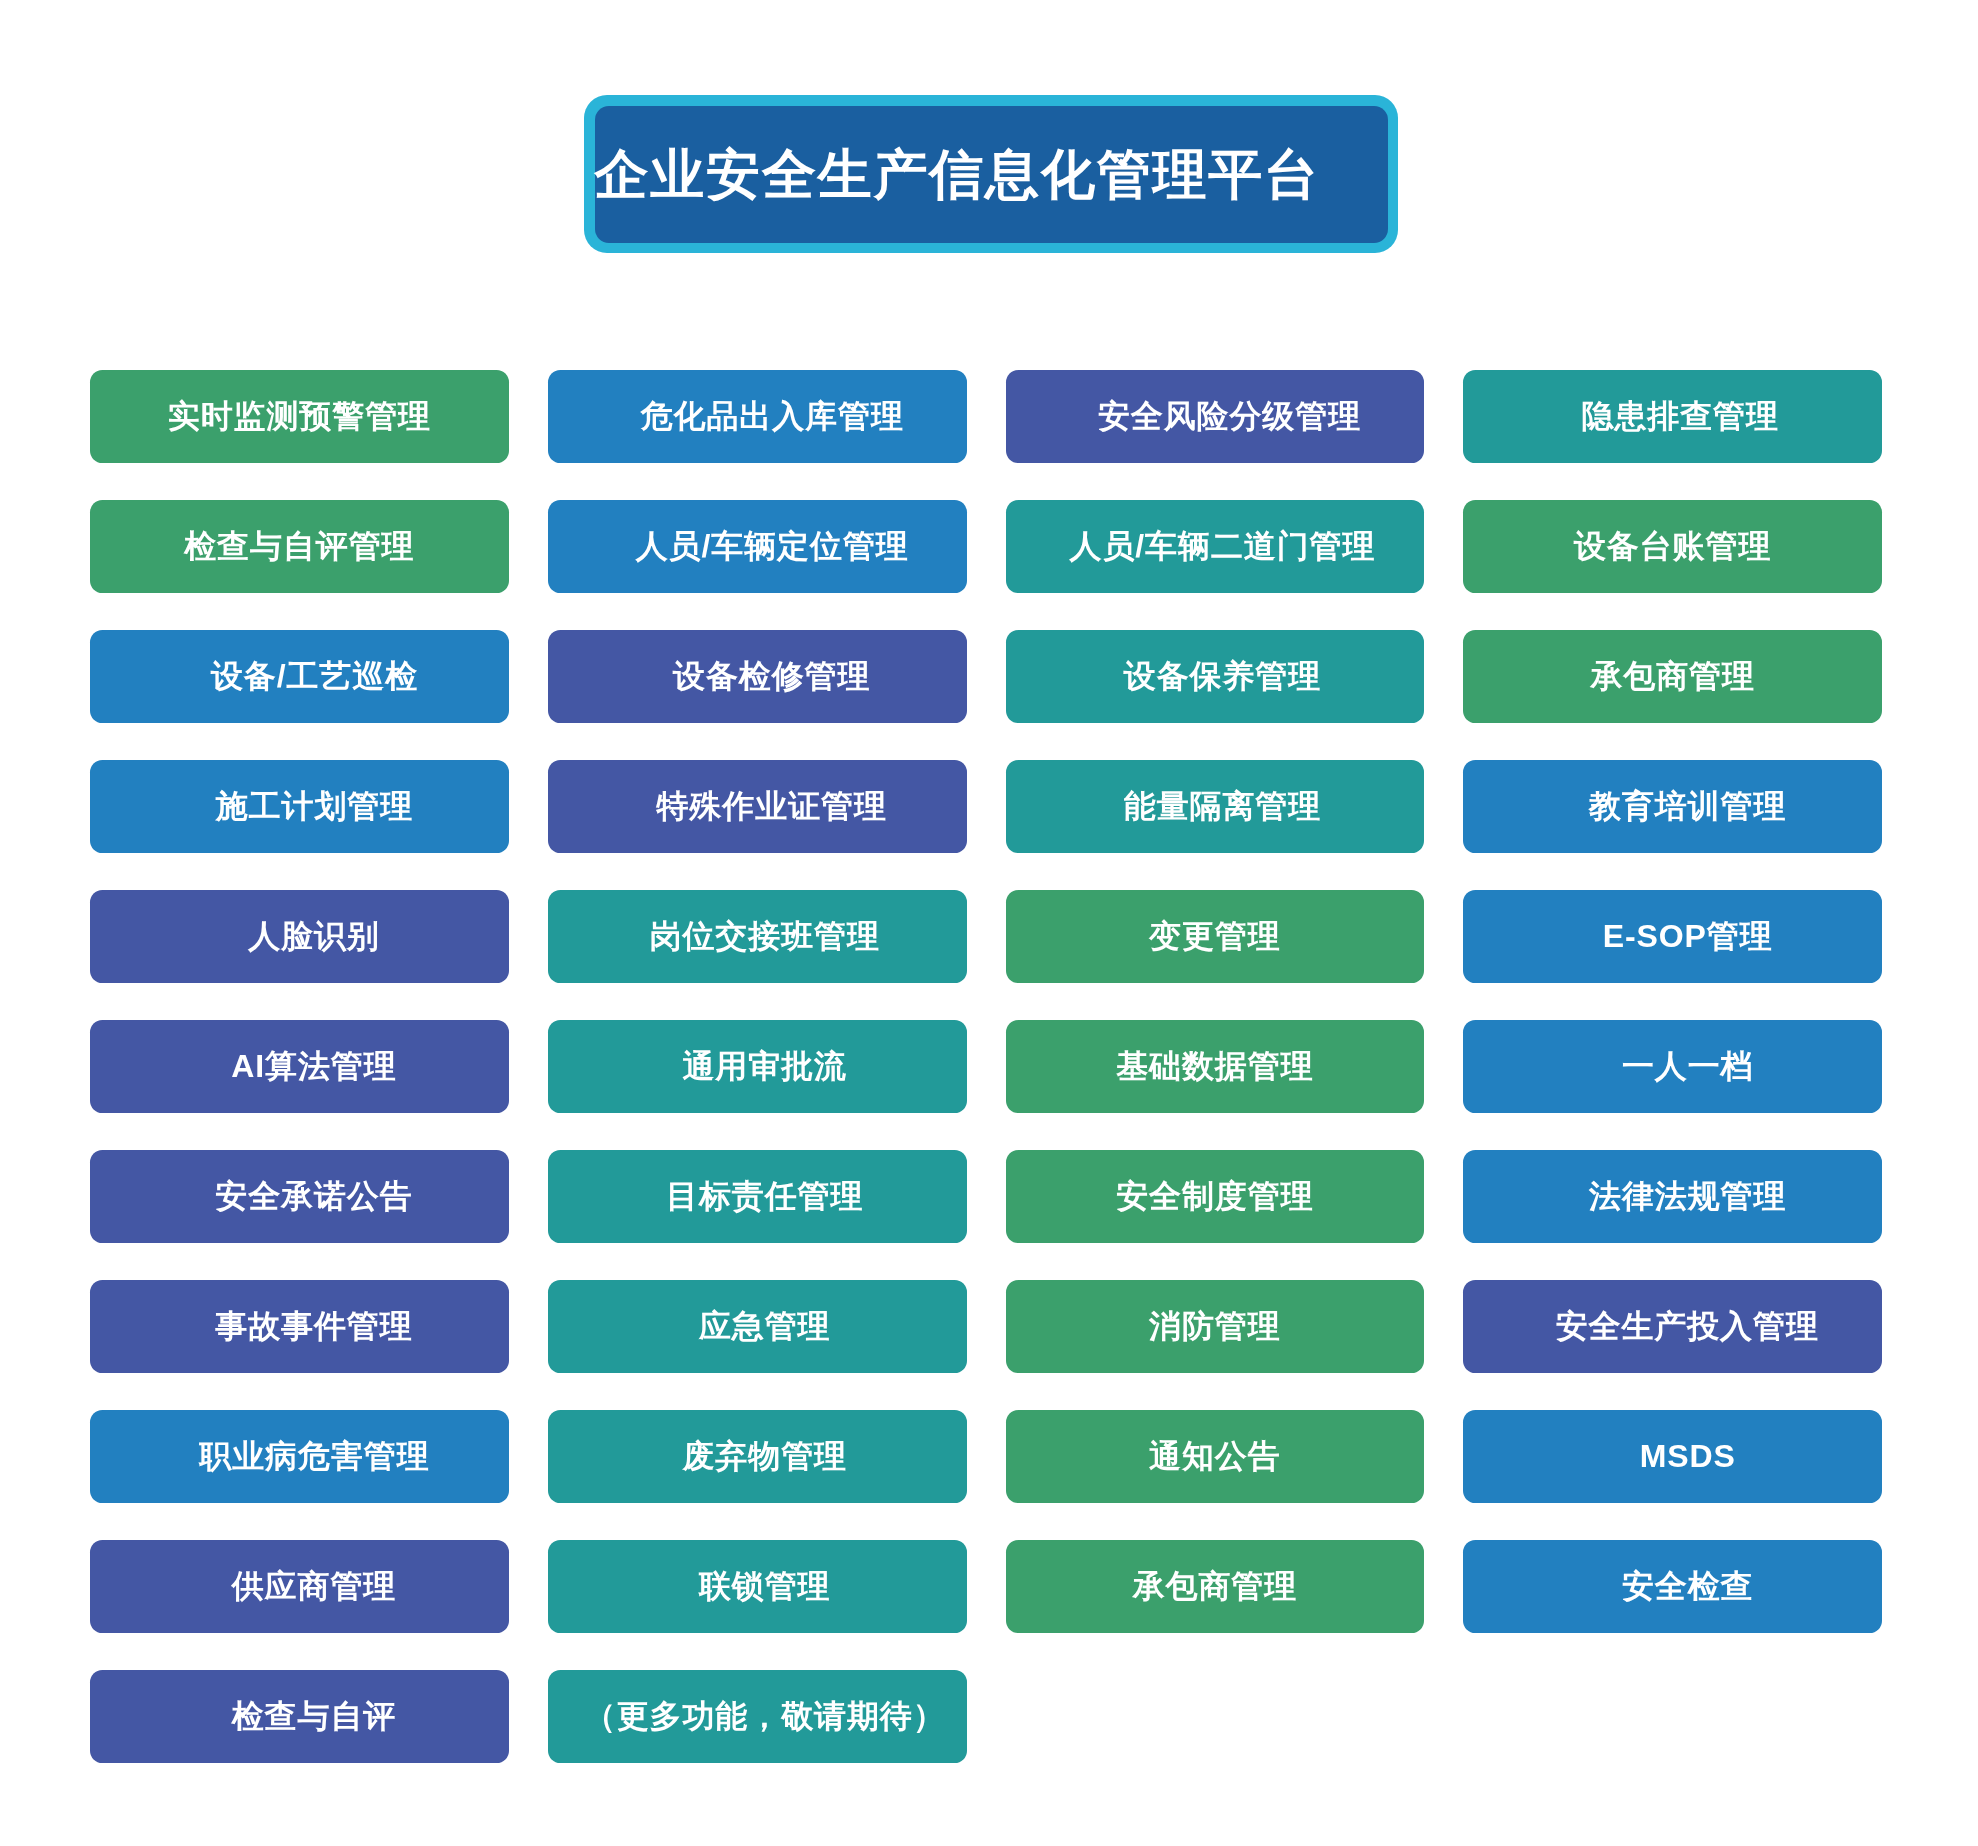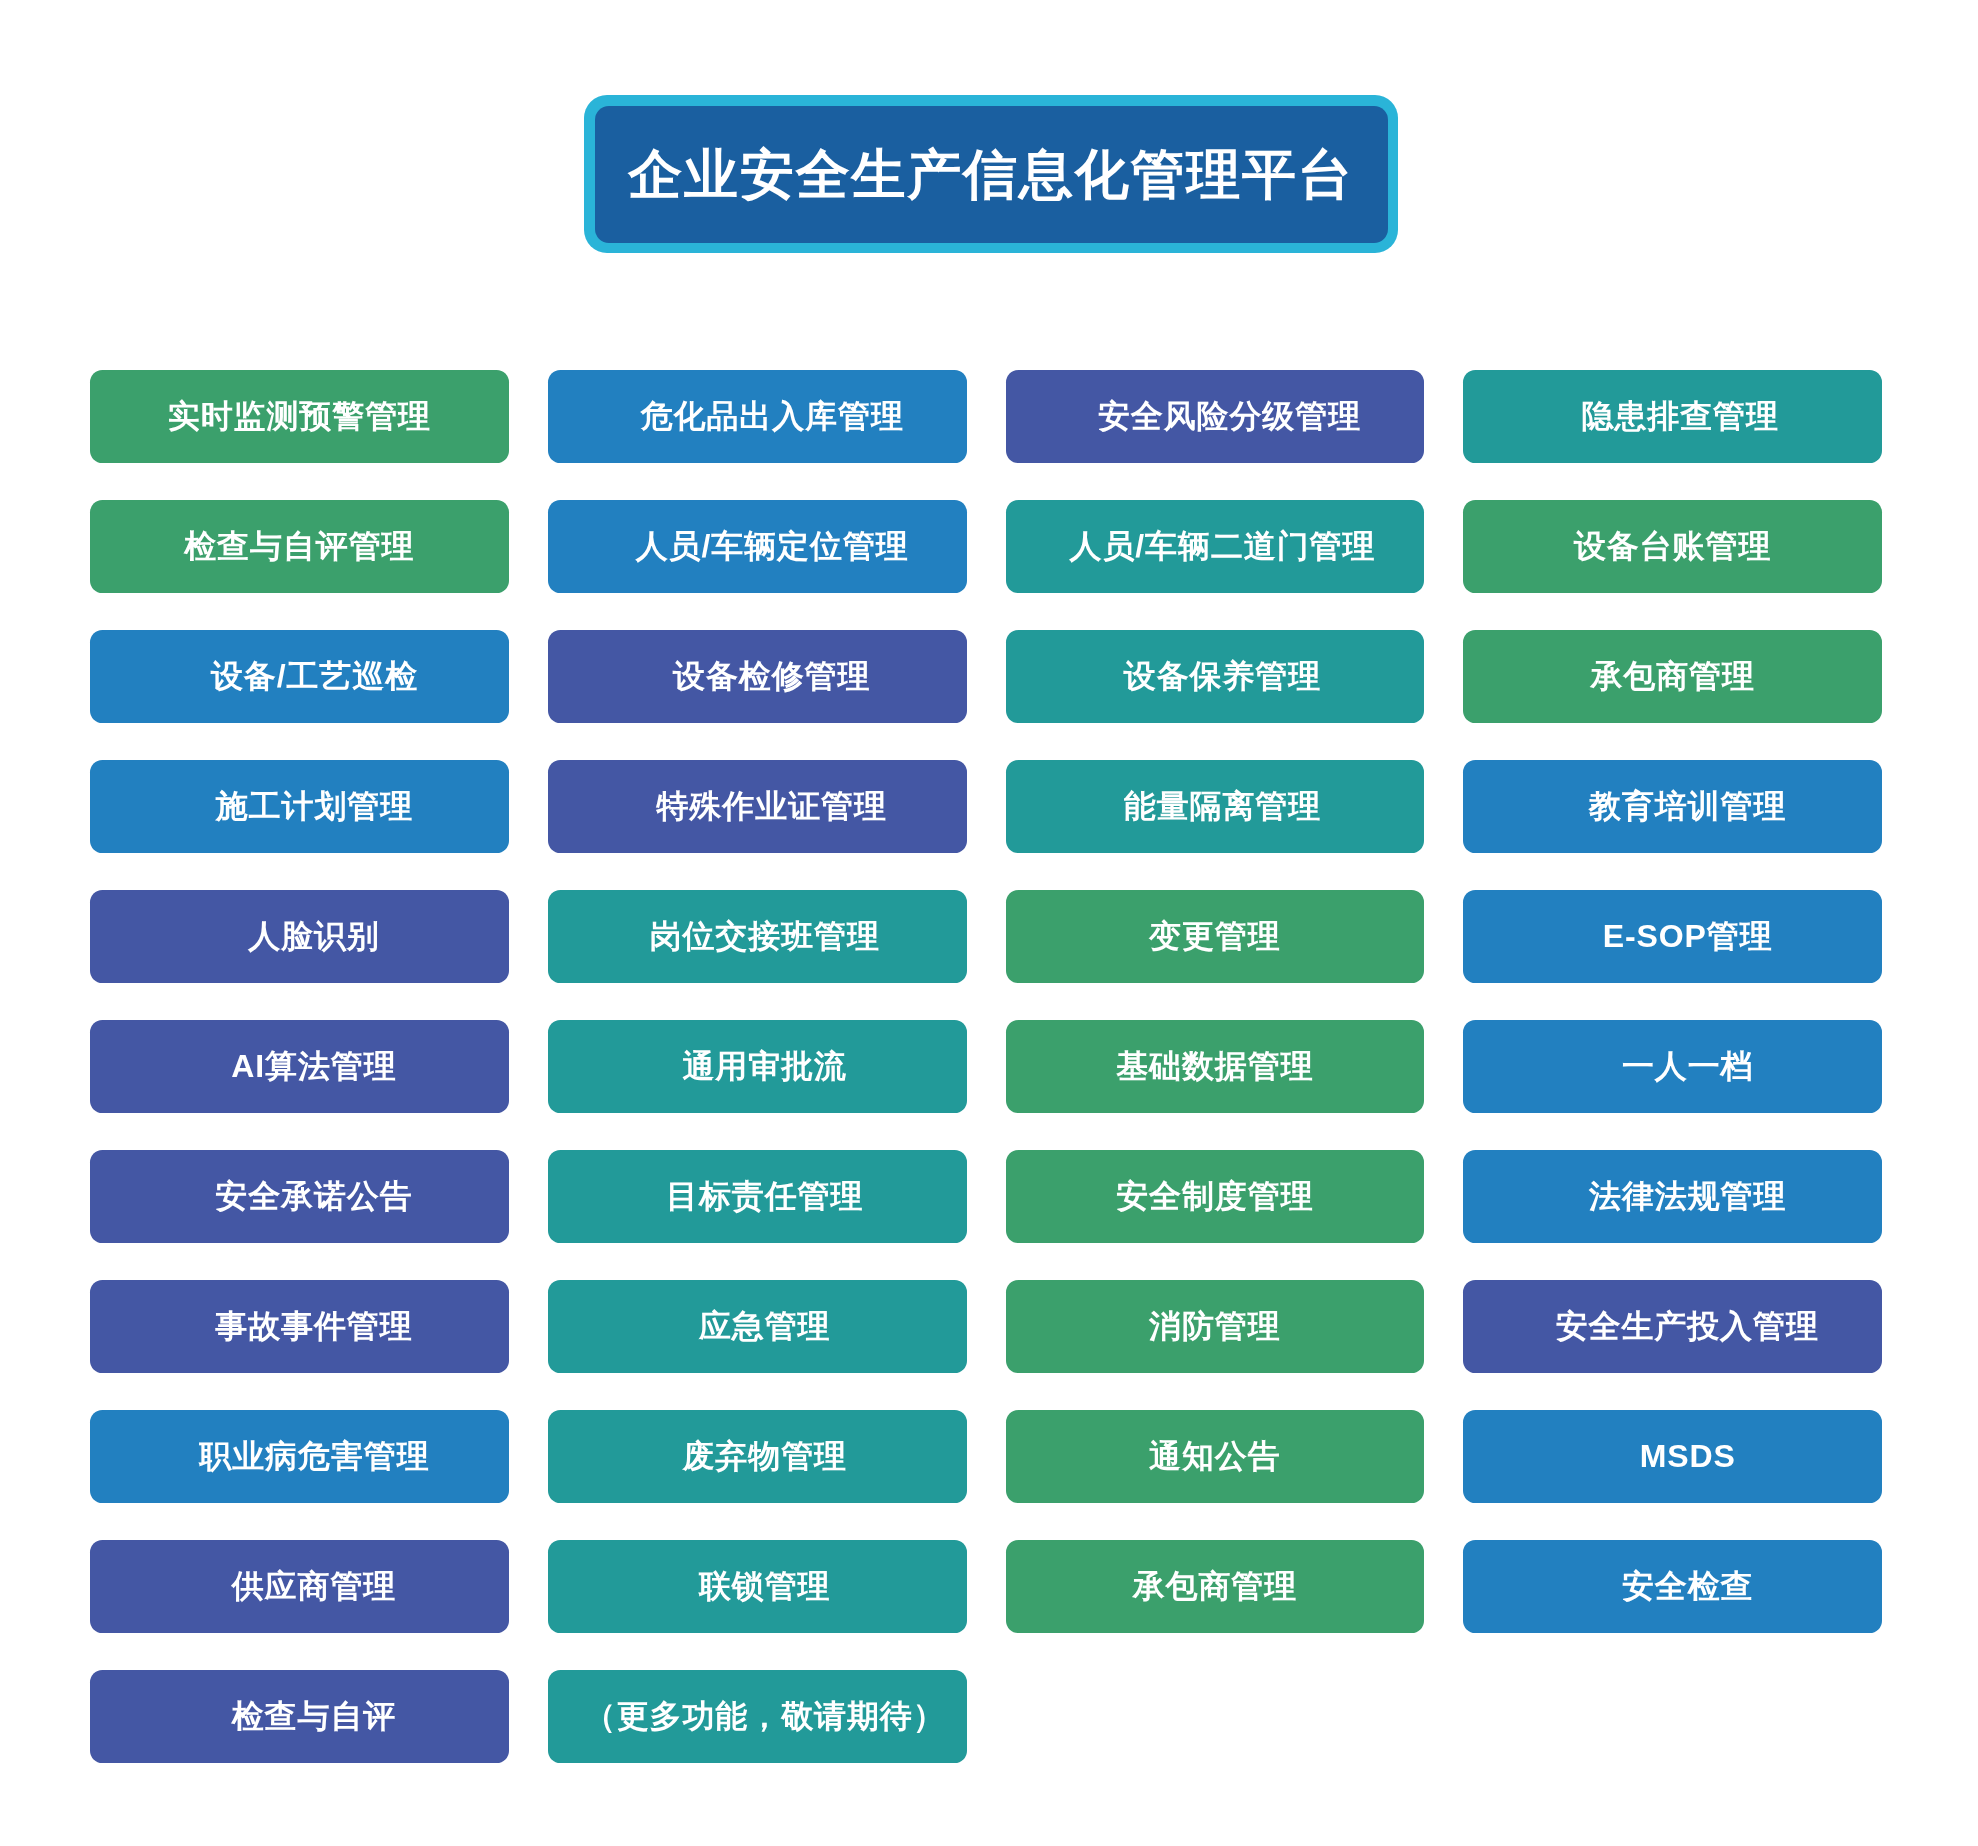--- a/index.html
+++ b/index.html
@@ -28,21 +28,20 @@
     padding: 10.5px;
   }
   #title-inner {
     width: 100%;
     height: 100%;
     box-sizing: border-box;
     border-radius: 14px;
     background: var(--title-bg, #1a5fa0);
     display: flex;
     align-items: center;
-    justify-content: center;
   }
   #title-text {
     color: #ffffff;
     font-size: 54px;
     font-weight: bold;
     letter-spacing: 1.8px;
     line-height: 1;
     white-space: nowrap;
   }
 

